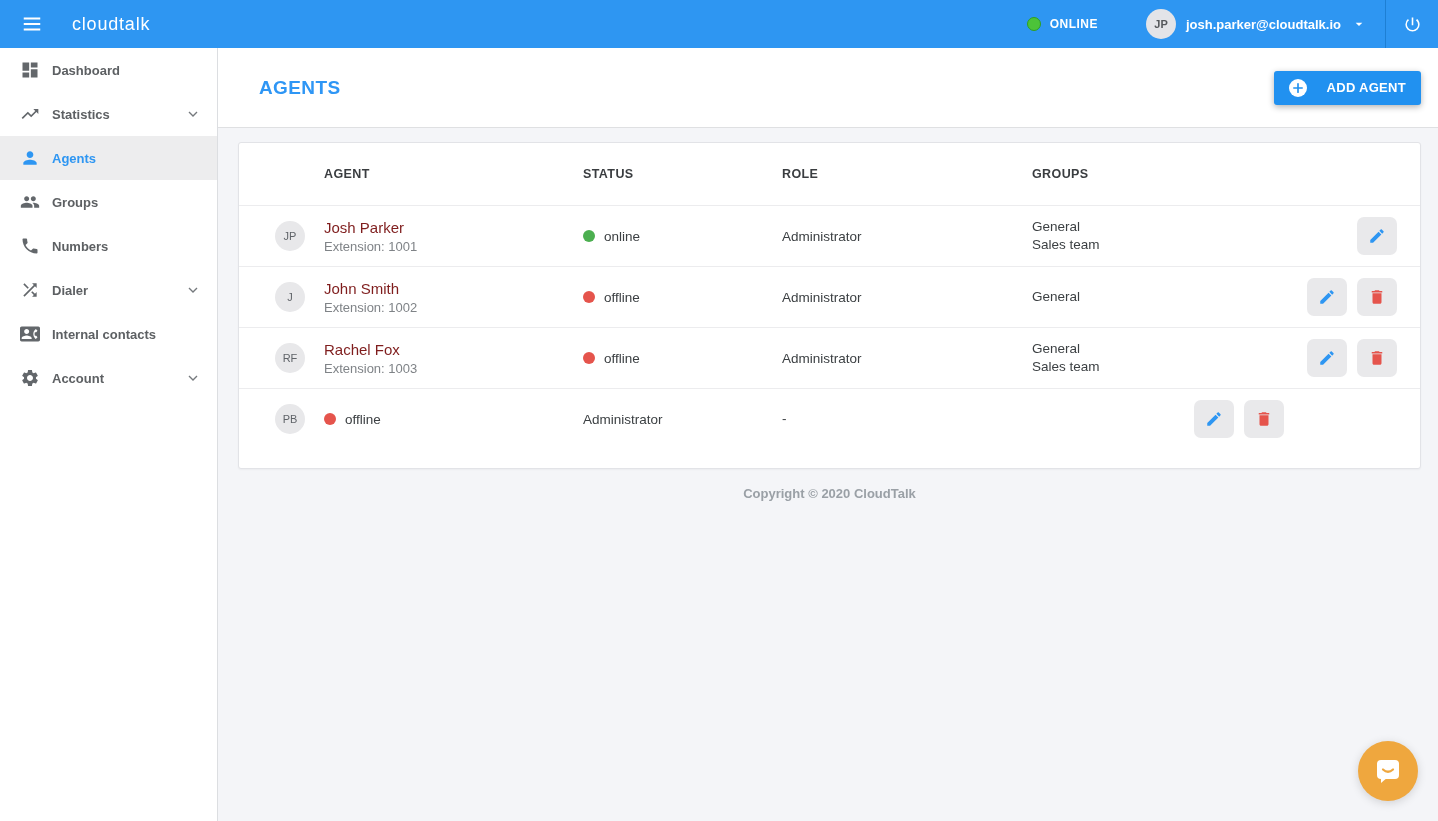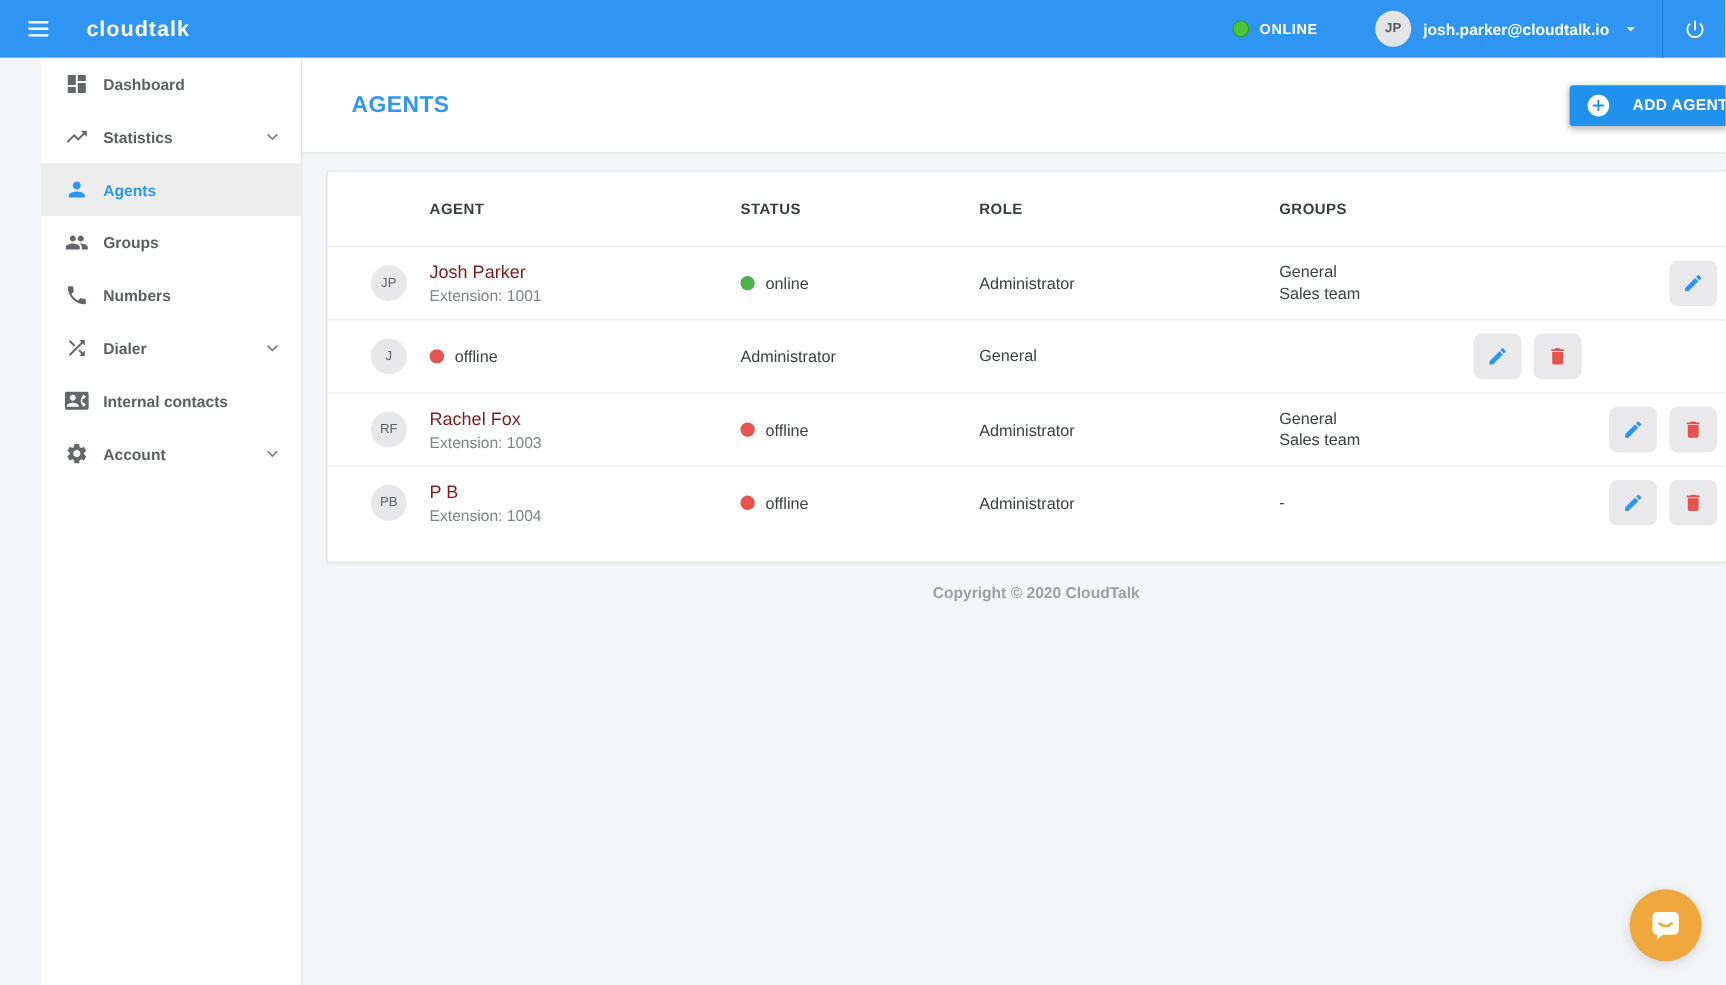--- a/index.html
+++ b/index.html
@@ -9,38 +9,38 @@
     background:#f4f5f8; color:#3c4043; position:relative;
   }
 
   
   .topbar {
     height:48px; background:#2e96f2; display:flex; align-items:center;
     padding:0 0 0 16px; position:relative; z-index:20;
   }
   .hamburger { background:none; border:none; cursor:pointer; width:32px; height:32px;
     display:flex; align-items:center; justify-content:center; }
-  .brand { color:#fff; font-size:18px; font-weight:bold; letter-spacing:.8px; margin-left:24px; }
+  .brand { color:#fff; font-size:18px; font-weight:normal; letter-spacing:.8px; margin-left:24px; }
   .topbar-right { margin-left:auto; display:flex; align-items:center; height:100%; }
   .online-wrap { display:flex; align-items:center; gap:9px; margin-right:48px; }
   .online-dot { width:14px; height:14px; border-radius:50%; background:#4cc339; border:1px solid #2f9e22; }
   .online-label { color:#fff; font-size:12px; font-weight:bold; letter-spacing:.5px; }
   .user-menu { display:flex; align-items:center; gap:10px; cursor:pointer; margin-right:18px; }
   .tb-avatar { width:30px; height:30px; border-radius:50%; background:#e3e4e8; color:#55585c;
     font-size:11px; font-weight:bold; display:flex; align-items:center; justify-content:center; }
   .tb-email { color:#fff; font-size:13px; font-weight:bold; }
   .tb-divider { width:1px; height:48px; background:#1d7fd4; }
   .power-btn { width:52px; height:48px; background:none; border:none; cursor:pointer;
     display:flex; align-items:center; justify-content:center; }
 
   
   .shell { display:flex; height:773px; }
 
   
-  .sidebar { width:218px; background:#fff; border-right:1px solid #dcdee1; flex-shrink:0;margin-left:34px; }
+  .sidebar { width:218px; background:#fff; border-right:1px solid #dcdee1; flex-shrink:0; }
   .side-item { height:44px; display:flex; align-items:center; padding:0 16px 0 20px;
     cursor:pointer; }
   .side-item .s-icon { width:20px; height:20px; flex-shrink:0; display:flex; }
   .side-item .s-icon svg { fill:#63676b; }
   .side-label { font-size:13px; font-weight:bold; color:#5d6063; margin-left:12px; }
   .side-chevron { margin-left:auto; display:flex; }
   .side-item.active { background:#ededee; }
   .side-item.active .s-icon svg { fill:#2e96f2; }
   .side-item.active .side-label { color:#2e96f2; }
 
@@ -256,20 +256,24 @@
                   <path d="M3 17.25V21h3.75L17.81 9.94l-3.75-3.75L3 17.25zM20.71 7.04c.39-.39.39-1.02 0-1.41l-2.34-2.34c-.39-.39-1.02-.39-1.41 0l-1.83 1.83 3.75 3.75 1.83-1.83z"></path>
                 </svg>
             </button>
           </div>
         </div>
 
         <div class="trow">
           <div class="avatar-cell">
               <span class="row-avatar">J</span>
             </div>
+          <div>
+            <div class="agent-name">John Smith</div>
+            <div class="agent-ext">Extension: 1002</div>
+          </div>
           <div class="status-cell">
             <span class="status-dot offline"></span>
             <span>offline</span>
           </div>
           <div class="role-cell">Administrator</div>
           <div class="groups-cell">
             <div>General</div>
           </div>
           <div class="actions-cell">
             <button class="icon-btn edit-btn">
@@ -313,24 +317,20 @@
                   <path d="M6 19c0 1.1.9 2 2 2h8c1.1 0 2-.9 2-2V7H6v12zM19 4h-3.5l-1-1h-5l-1 1H5v2h14V4z"></path>
                 </svg>
             </button>
           </div>
         </div>
 
         <div class="trow">
           <div class="avatar-cell">
               <span class="row-avatar">PB</span>
             </div>
-          <div>
-            <div class="agent-name">P B</div>
-            <div class="agent-ext">Extension: 1004</div>
-          </div>
           <div class="status-cell">
             <span class="status-dot offline"></span>
             <span>offline</span>
           </div>
           <div class="role-cell">Administrator</div>
           <div class="groups-cell">
             <div>-</div>
           </div>
           <div class="actions-cell">
             <button class="icon-btn edit-btn">

